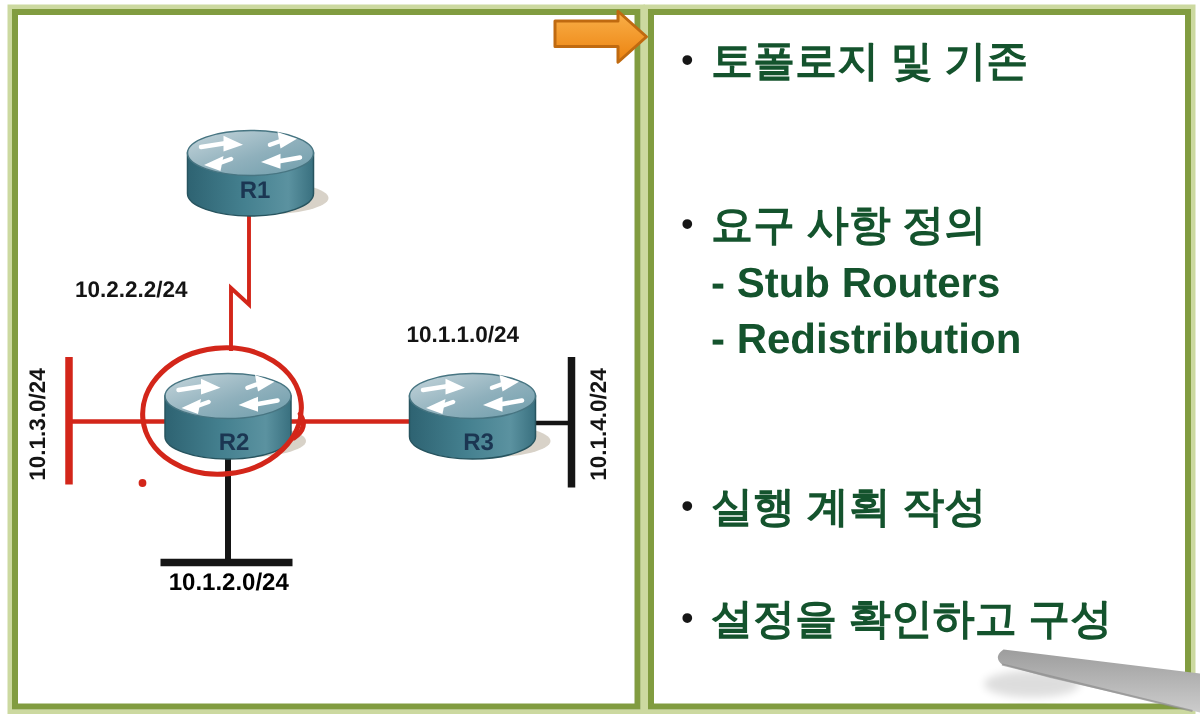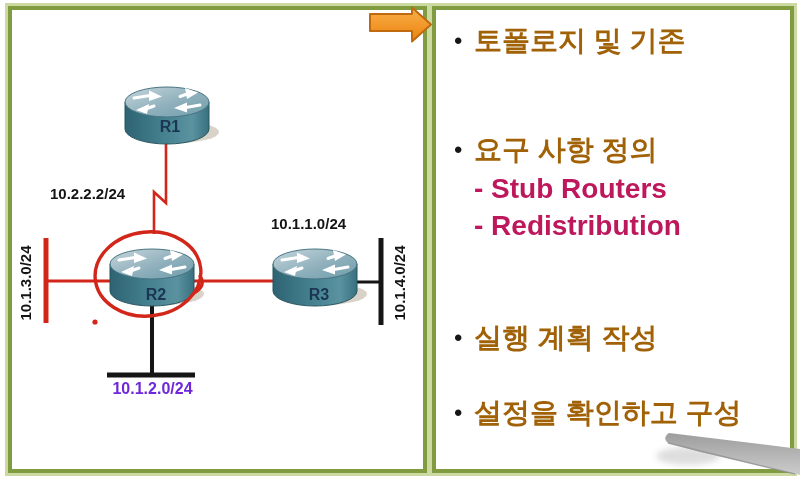--- a/index.html
+++ b/index.html
@@ -19,32 +19,32 @@
 
   
   svg.overlay{position:absolute;left:0;top:0;width:800px;height:480px;pointer-events:none;}
 
   
   .lbl{
     position:absolute;font-weight:700;font-size:15px;color:#141414;
     white-space:nowrap;line-height:18px;
   }
   .lbl.rot{width:94px;text-align:center;transform:rotate(-90deg);transform-origin:center;}
-  .lbl.red{color:#6d28d9;font-size:16px;}
+  .lbl.red{color:#000000;font-size:16px;}
 
   
   .bullet{position:absolute;left:18px;display:flex;align-items:flex-start;}
   .bullet .dot{
     font-size:24px;line-height:38px;color:#161616;width:20px;flex:0 0 20px;
   }
   .bullet .txt{
-    font-size:28px;font-weight:700;color:#a16207;line-height:38px;white-space:nowrap;
+    font-size:28px;font-weight:700;color:#14532d;line-height:38px;white-space:nowrap;
   }
   .subitem{
-    position:absolute;left:38px;font-size:28px;font-weight:700;color:#be185d;
+    position:absolute;left:38px;font-size:28px;font-weight:700;color:#14532d;
     line-height:37px;white-space:nowrap;
   }
 </style>
 </head>
 <body>
 
 <div class="stage">
 
   <div class="panel left"></div>
 

